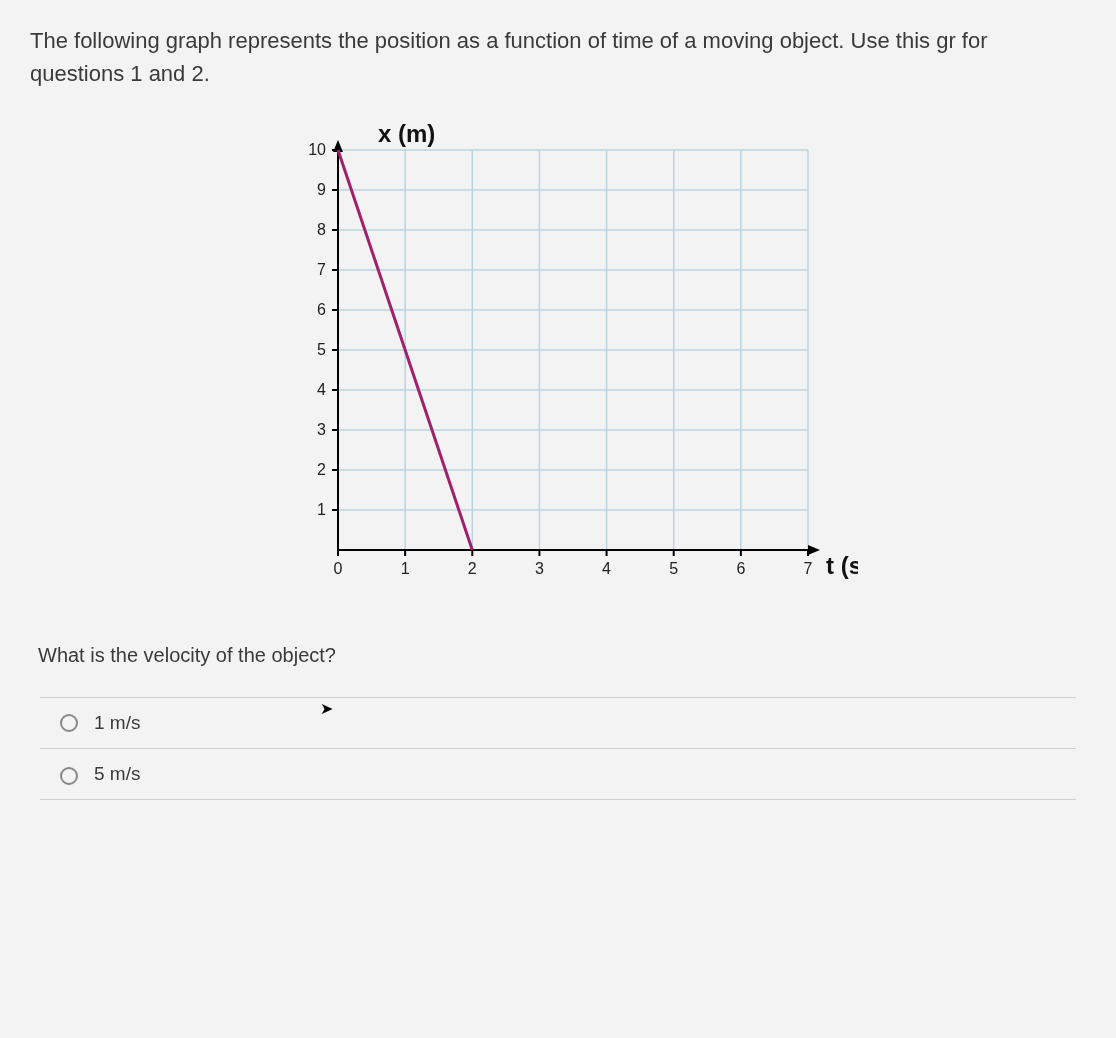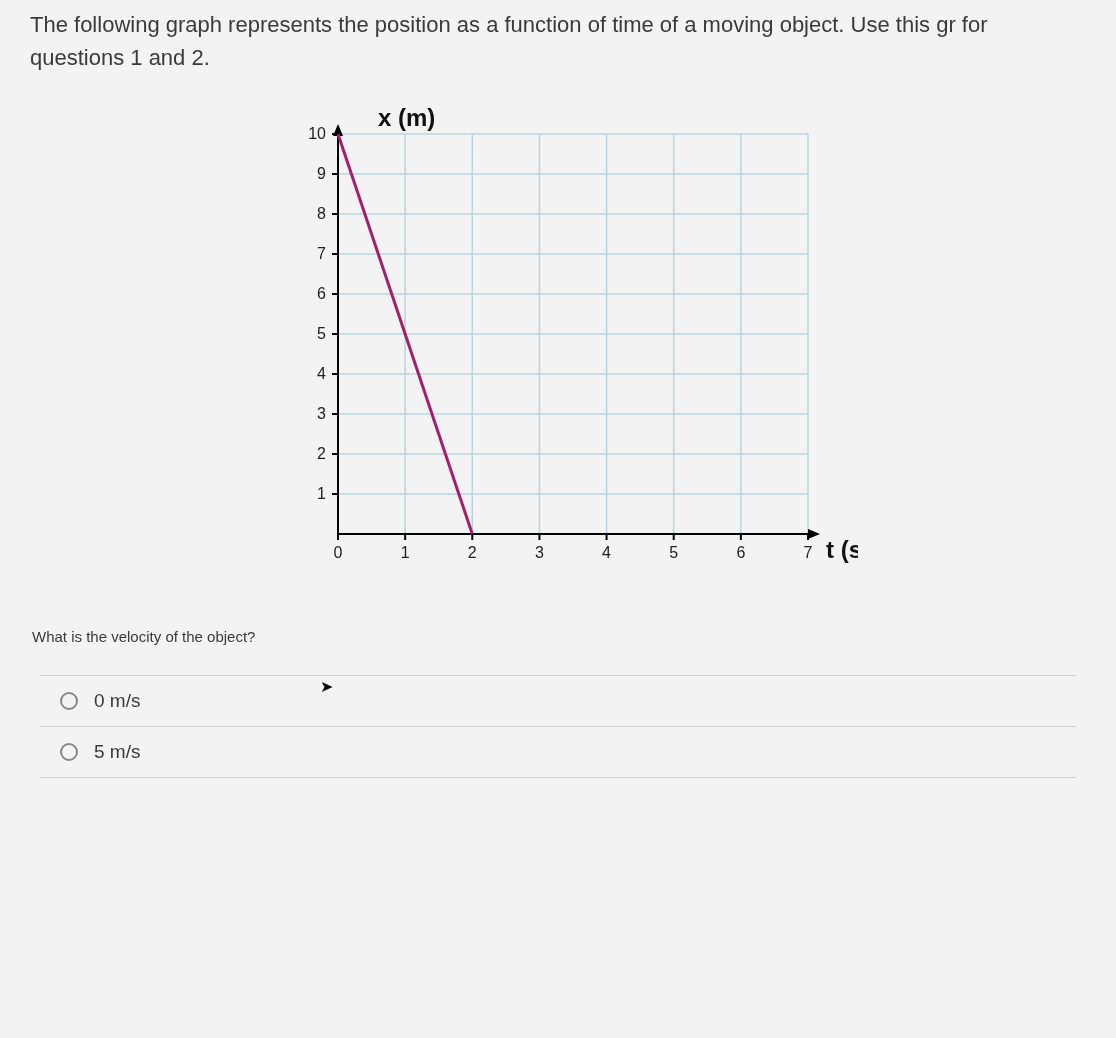--- a/index.html
+++ b/index.html
@@ -5,52 +5,53 @@
     * { margin: 0; padding: 0; box-sizing: border-box; }
     body {
       font-family: Arial, Helvetica, sans-serif;
       background: #ecedee;
       padding: 0;
       width: 1116px;
       color: #333;
     }
     .page {
       background: #f3f3f4;
-      padding: 8px 30px 30px 30px;
+      padding: 24px 30px 30px 30px;
       min-height: 1038px;
     }
     .intro {
       font-size: 22px;
       line-height: 1.5;
       color: #3a3a3a;
       margin-bottom: 30px;
     }
     .chart-container {
       width: 600px;
       margin: 0 auto 40px auto;
       position: relative;
     }
     .question {
-      font-size: 15px;
+      font-size: 20px;
       color: #3a3a3a;
-      margin: 30px 0 30px 2px;
+      margin: 30px 0 30px 8px;
     }
     .options {
       margin: 0 10px;
     }
     .option-row {
       border-top: 1px solid #d0d0d0;
       padding: 14px 20px;
       display: flex;
       align-items: center;
       gap: 16px;
       cursor: pointer;
     }
     .option-row:last-child {
       border-bottom: 1px solid #d0d0d0;
+      align-items: flex-end;
     }
     .radio-circle {
       width: 18px;
       height: 18px;
       border: 2px solid #888;
       border-radius: 50%;
       flex-shrink: 0;
     }
     .option-label {
       font-size: 19px;
@@ -139,21 +140,21 @@
       </svg>
   </div>
 
   <p class="question">What is the velocity of the object?</p>
 
   <div class="options-wrap">
     <span class="cursor-arrow">➤</span>
     <div class="options" id="options-list">
         <div class="option-row">
           <span class="radio-circle"></span>
-          <span class="option-label">0 m/s</span>
+          <span class="option-label">1 m/s</span>
         </div>
         <div class="option-row">
           <span class="radio-circle"></span>
           <span class="option-label">5 m/s</span>
         </div>
       </div>
   </div>
 </div>
 
 </body></html>

